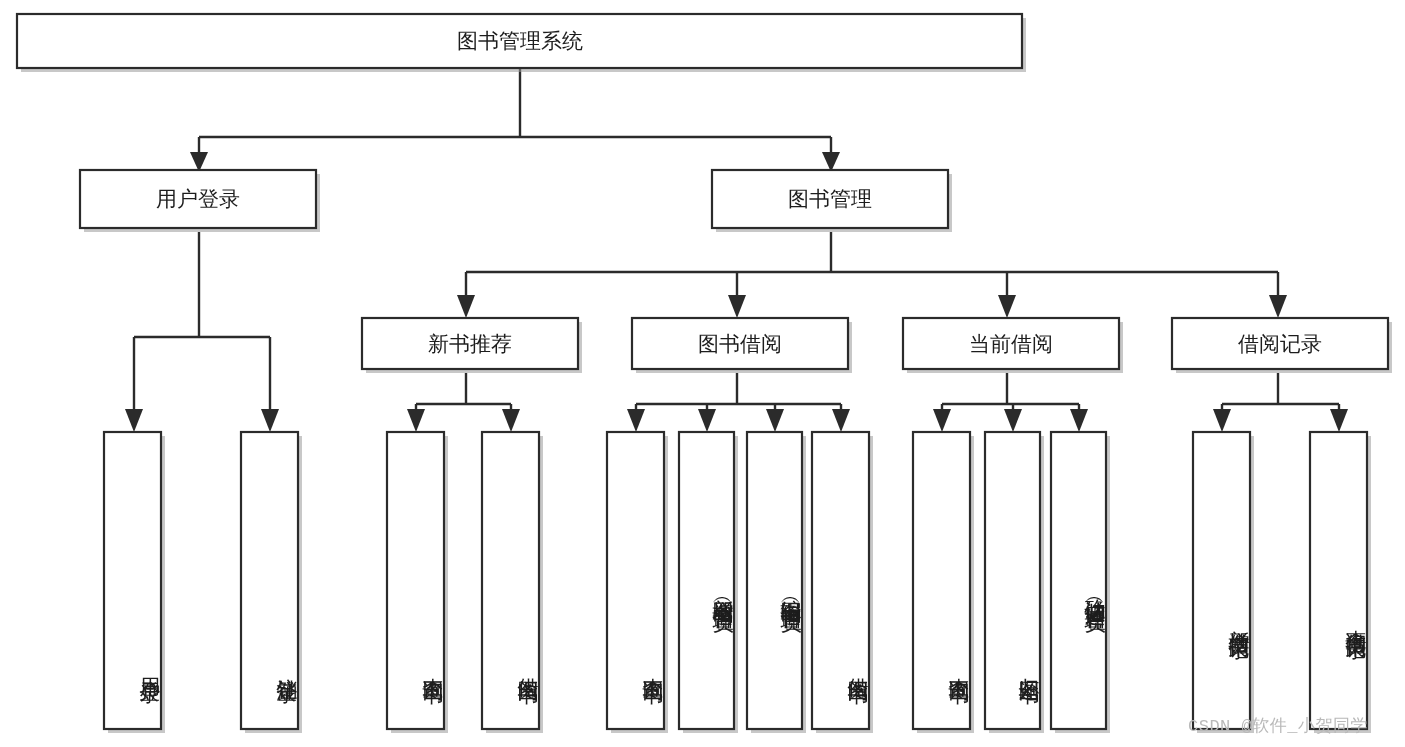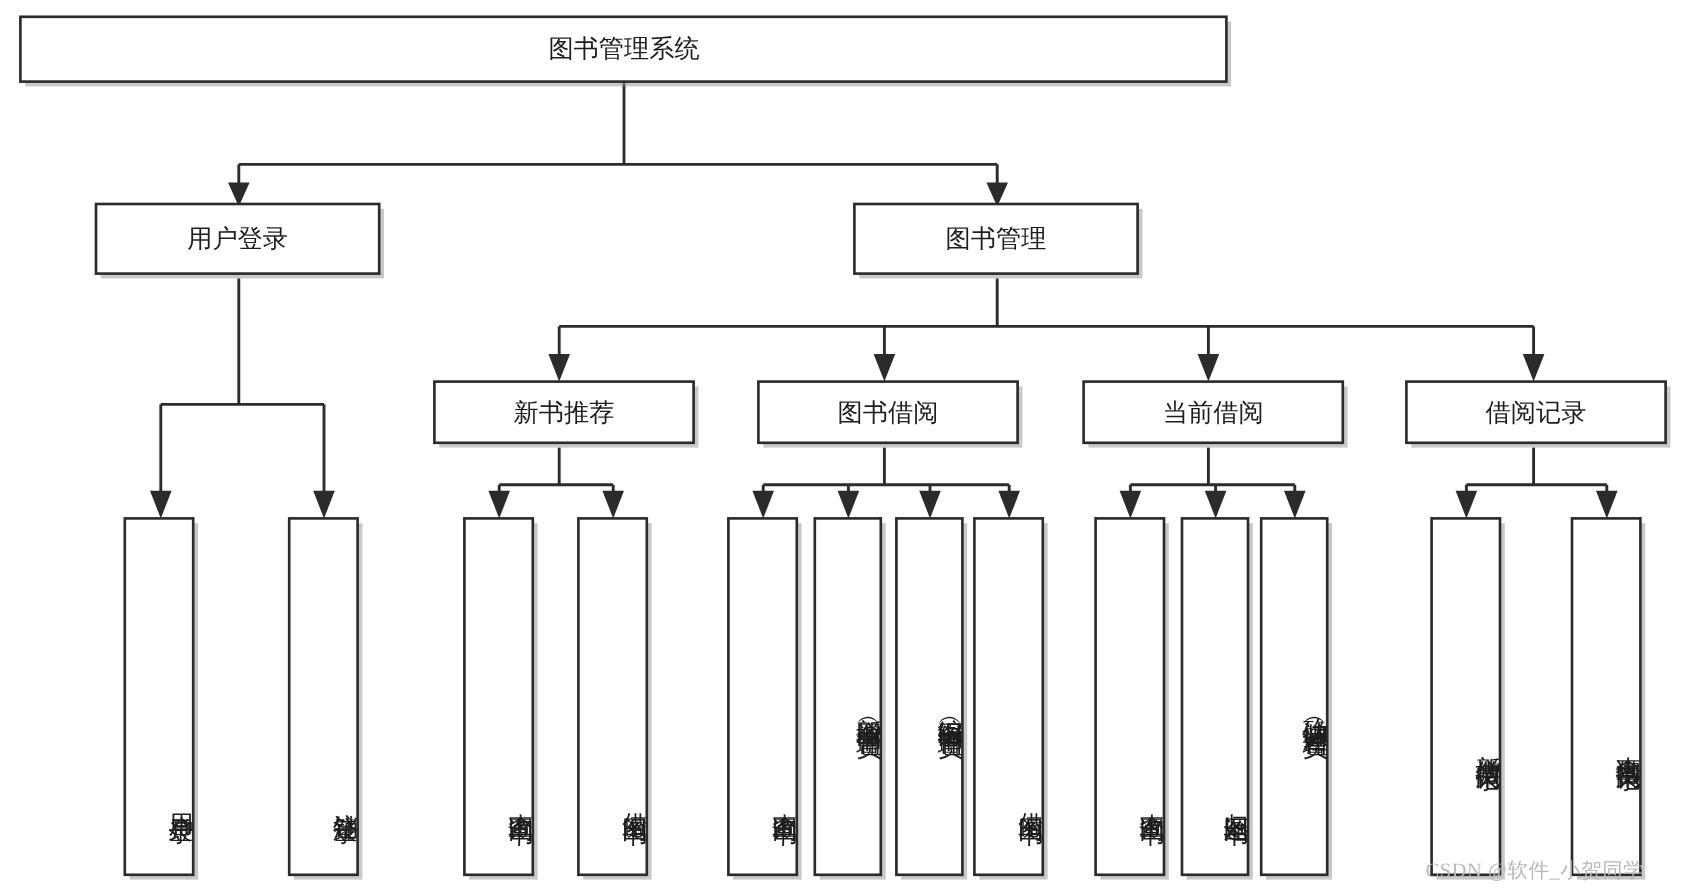--- a/index.html
+++ b/index.html
@@ -63,21 +63,21 @@
     letter-spacing: 2px;
     line-height: 1;
     text-align: center;
     display: flex;
     align-items: flex-start;
     justify-content: center;
     pointer-events: none;
   }
   .watermark {
     position: absolute;
-    font-family: Liberation Serif, serif;
+    font-family: Liberation Mono, monospace;
     font-size: 17px;
     color: #b9b9b9;
     left: 1188px;
     top: 714px;
     white-space: nowrap;
     letter-spacing: 0.5px;
   }
 </style>
 </head>
 <body>

